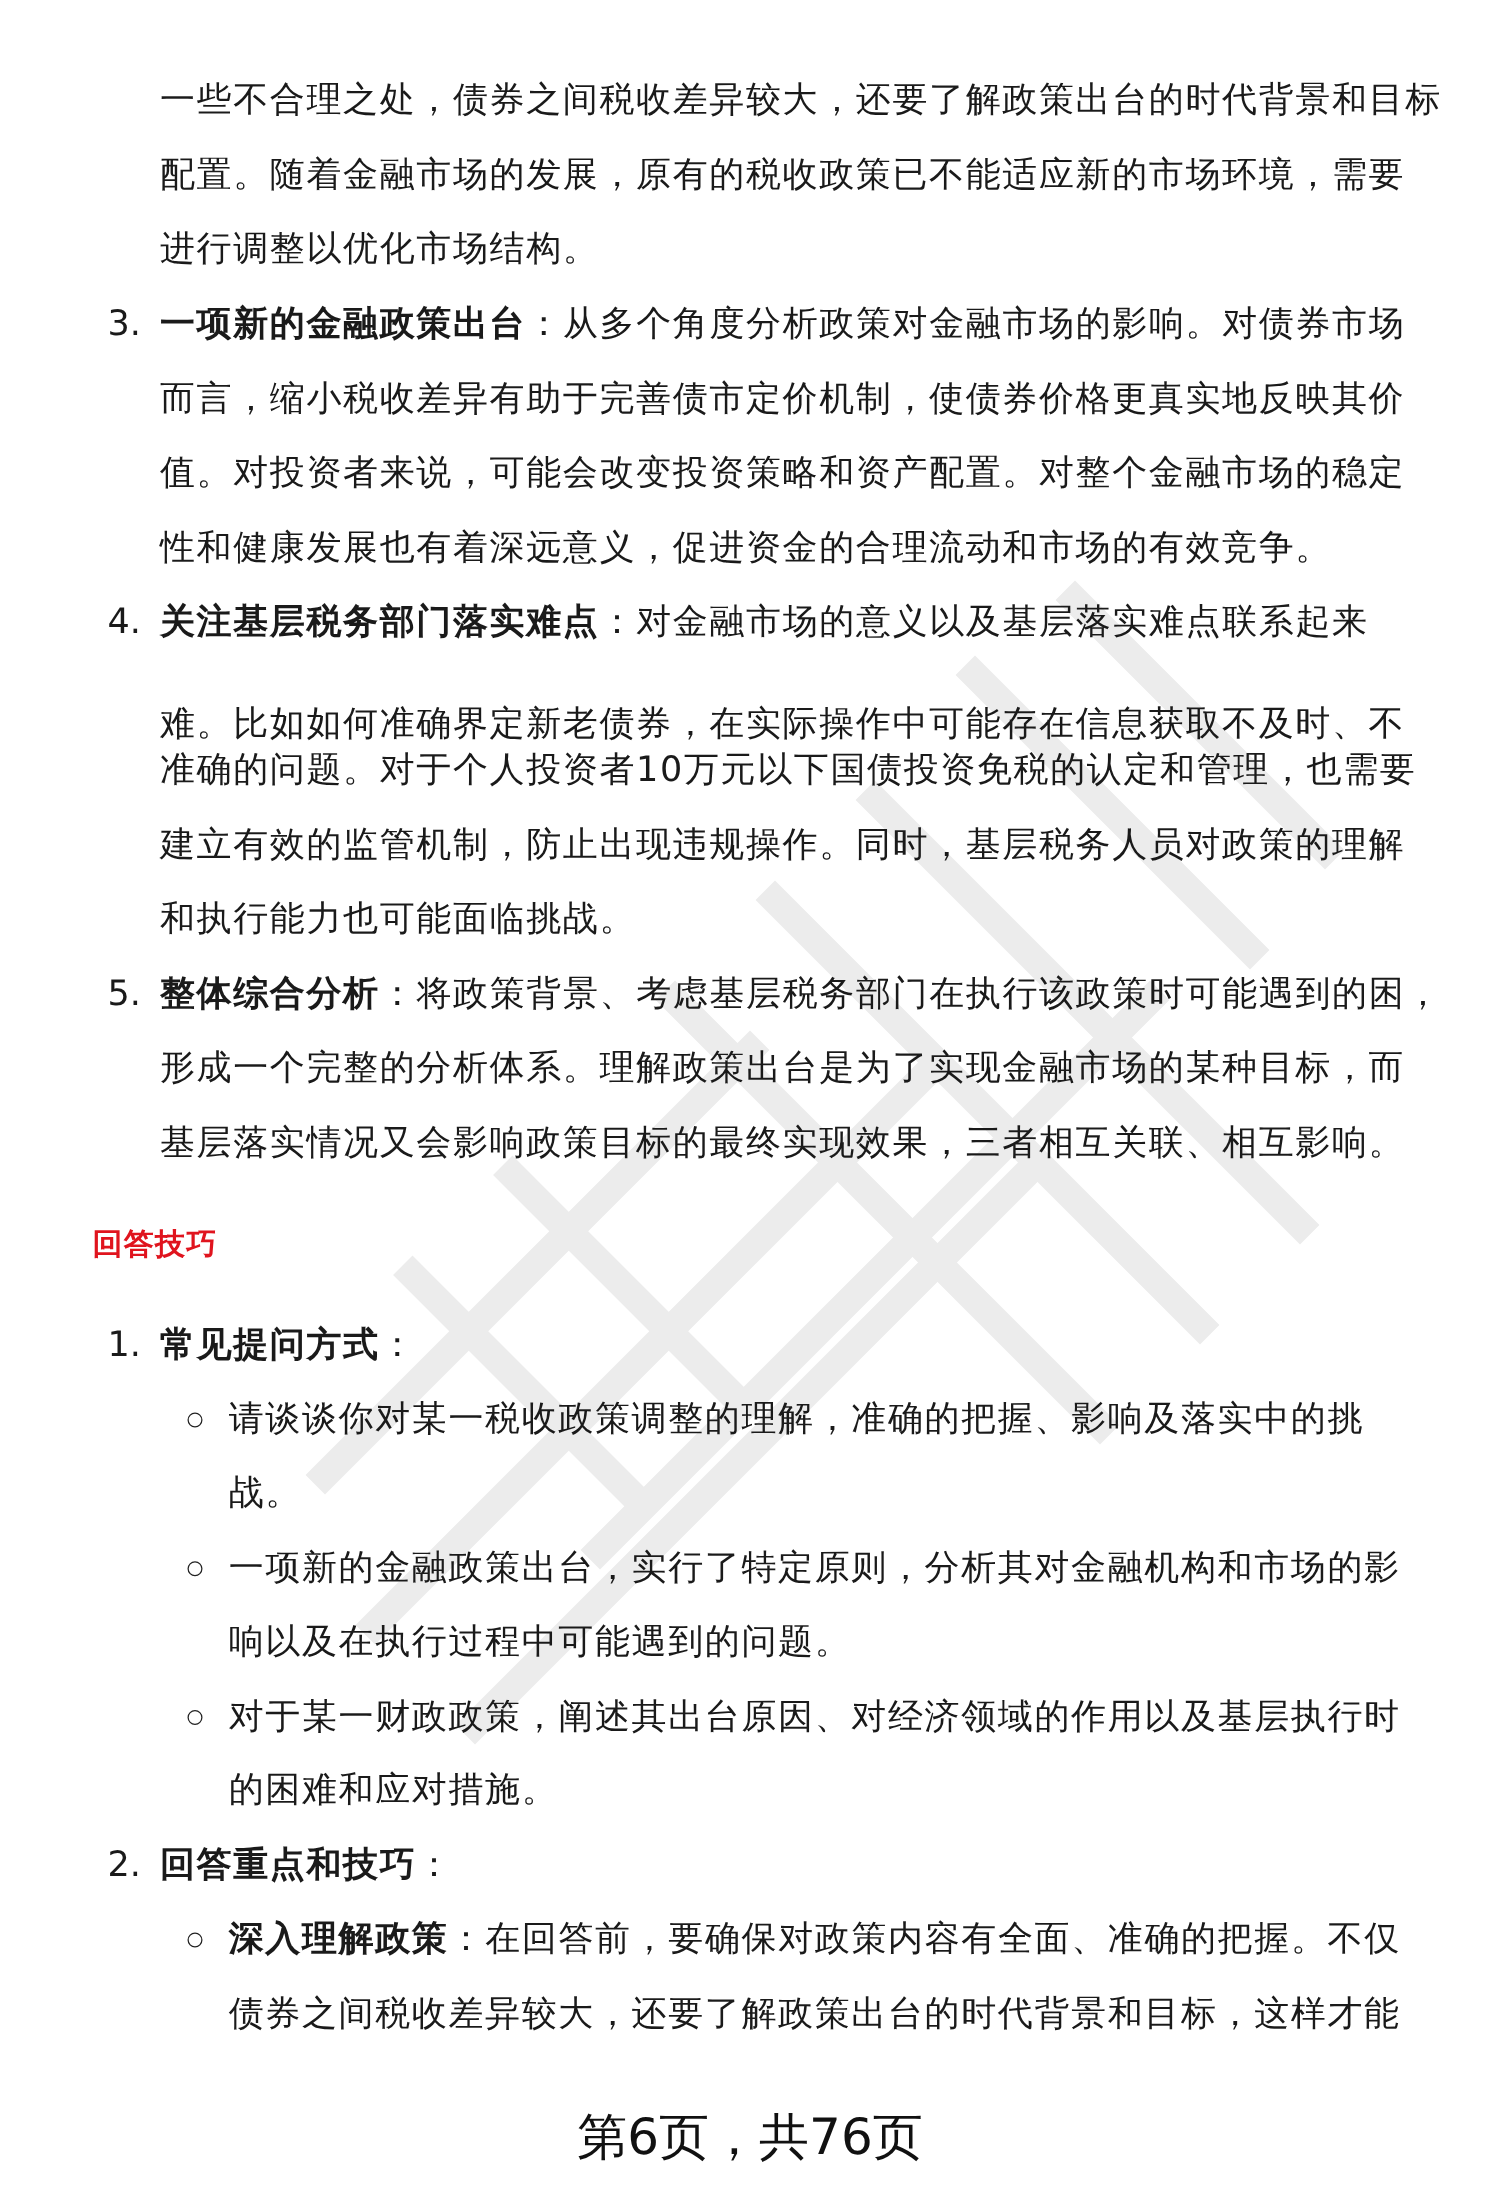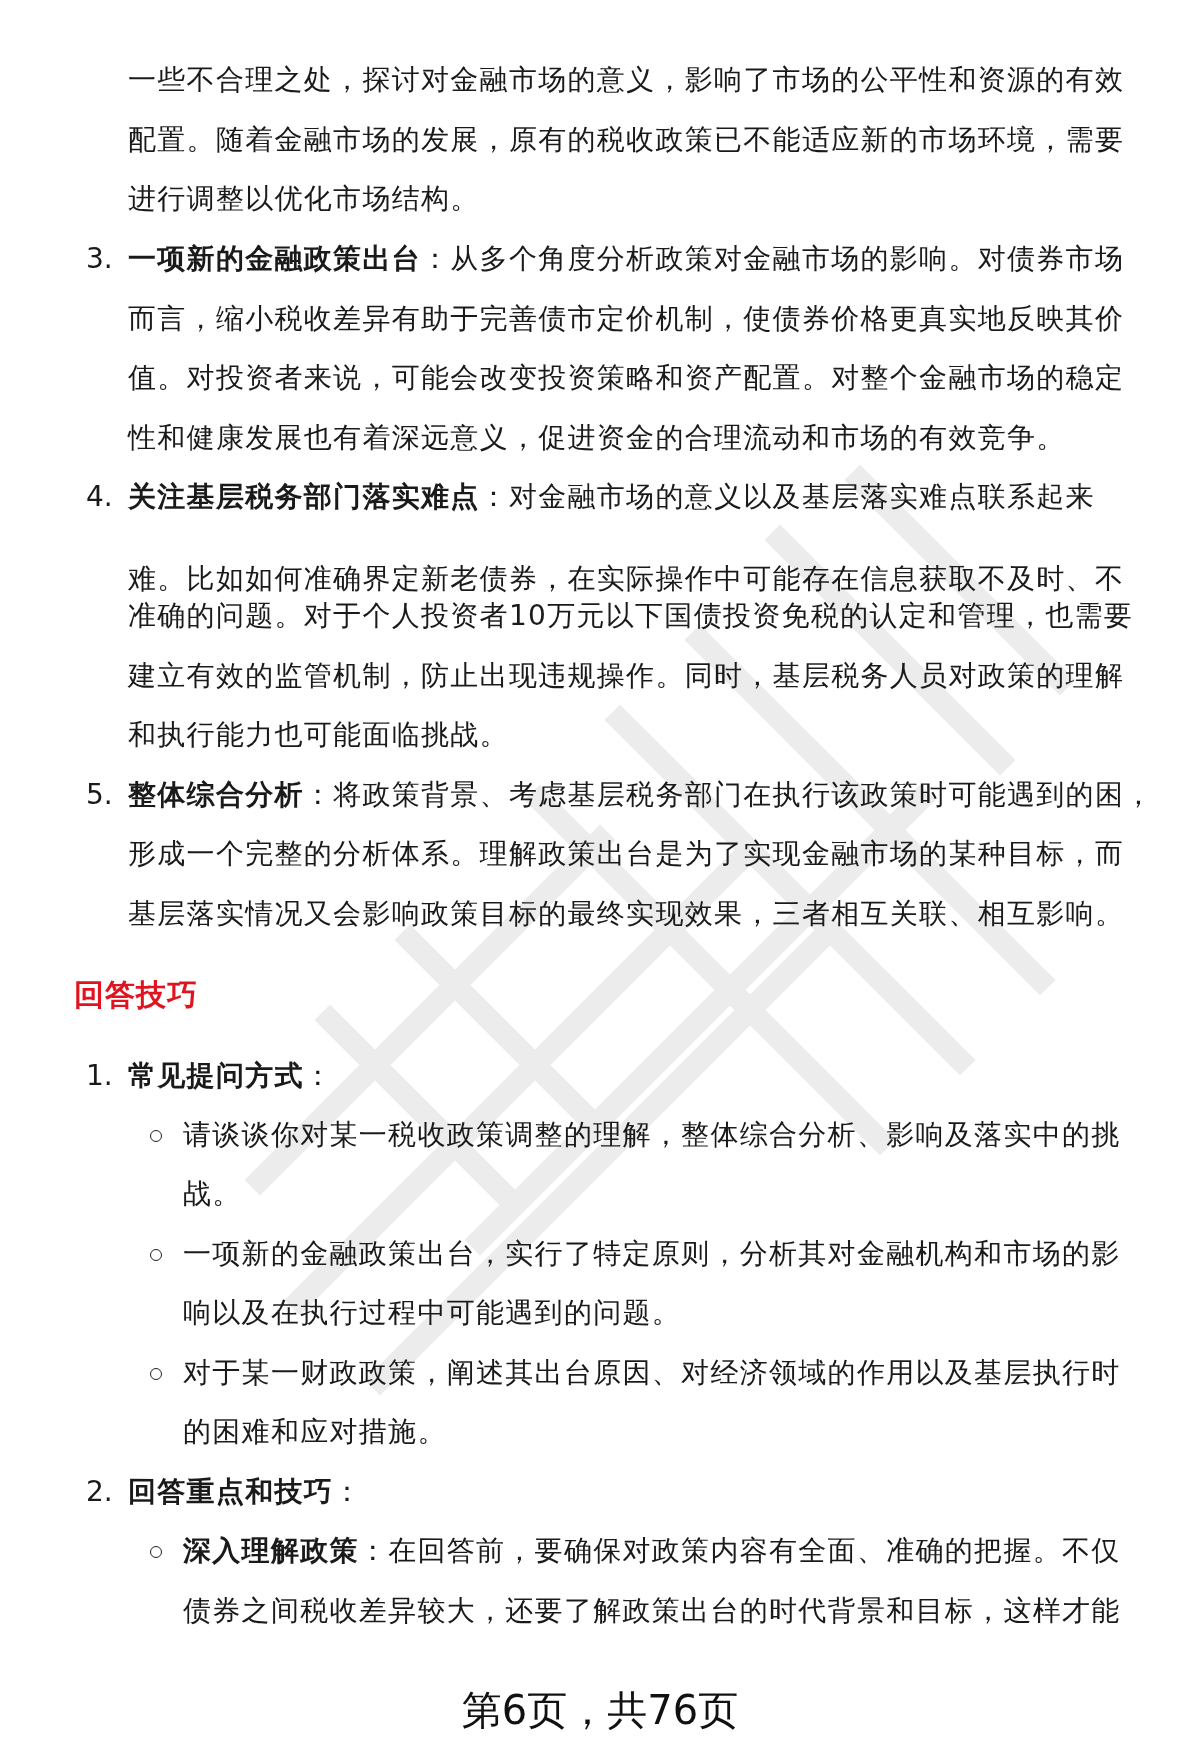--- a/index.html
+++ b/index.html
@@ -8,38 +8,38 @@
   .watermark { position: absolute; left: 180px; top: 420px; width: 900px; height: 1000px;
                pointer-events: none; z-index: 0; }
   .line { position: absolute; left: 0; height: 40px; line-height: 40px; font-size: 28px;
           white-space: nowrap; z-index: 1; letter-spacing: 1.3px; }
   .num { position: absolute; left: 86px; font-size: 28px; height: 40px; line-height: 40px; z-index: 1; }
   .t1 { left: 128px; }
   .t2 { left: 183px; }
   .bullet { position: absolute; left: 150px; width: 10px; height: 10px; border: 1.6px solid #222;
             border-radius: 50%; z-index: 1; }
   b { font-weight: 700; }
-  .heading { position: absolute; left: 74px; font-size: 30px; font-weight: 700; color: #e0141e;
+  .heading { position: absolute; left: 74px; font-size: 24px; font-weight: 700; color: #e0141e;
              height: 44px; line-height: 44px; z-index: 1; letter-spacing: 1px; }
   .footer { position: absolute; left: 0; width: 1200px; text-align: center; top: 1690px;
             font-size: 40px; height: 40px; line-height: 40px; color: #111; }
 </style>
 </head>
 <body>
 
 <svg class="watermark" viewBox="0 0 900 1000">
   <g fill="none" stroke="#ececec" stroke-width="22" stroke-linecap="square">
     <path d="M120 880 L560 440 M200 960 L640 520 M80 760 L420 420 M300 820 L740 380"></path>
     <path d="M440 300 L780 640 M360 380 L700 720 M520 220 L860 560"></path>
     <path d="M600 120 L820 340 M680 60 L880 260"></path>
     <path d="M150 600 L330 780 M230 520 L410 700"></path>
   </g>
 </svg>
 
-<div class="line t1" style="top:60px">一些不合理之处，探讨对金融市场的意义，影响了市场的公平性和资源的有效</div>
+<div class="line t1" style="top:60px">一些不合理之处，债券之间税收差异较大，还要了解政策出台的时代背景和目标</div>
 <div class="line t1" style="top:120px">配置。随着金融市场的发展，原有的税收政策已不能适应新的市场环境，需要</div>
 <div class="line t1" style="top:179px">进行调整以优化市场结构。</div>
 
 <div class="num" style="top:239px">3.</div>
 <div class="line t1" style="top:239px"><b>一项新的金融政策出台</b><span>：</span><span>从多个角度分析政策对金融市场的影响。对债券市场</span></div>
 <div class="line t1" style="top:299px">而言，缩小税收差异有助于完善债市定价机制，使债券价格更真实地反映其价</div>
 <div class="line t1" style="top:358px">值。对投资者来说，可能会改变投资策略和资产配置。对整个金融市场的稳定</div>
 <div class="line t1" style="top:418px">性和健康发展也有着深远意义，促进资金的合理流动和市场的有效竞争。</div>
 
 <div class="num" style="top:477px">4.</div>
@@ -53,21 +53,21 @@
 <div class="line t1" style="top:775px"><b>整体综合分析</b><span>：</span><span>将政策背景、考虑基层税务部门在执行该政策时可能遇到的困，</span></div>
 <div class="line t1" style="top:834px">形成一个完整的分析体系。理解政策出台是为了实现金融市场的某种目标，而</div>
 <div class="line t1" style="top:894px">基层落实情况又会影响政策目标的最终实现效果，三者相互关联、相互影响。</div>
 
 <div class="heading" style="top:973px">回答技巧</div>
 
 <div class="num" style="top:1056px">1.</div>
 <div class="line t1" style="top:1056px"><b>常见提问方式</b><span>：</span></div>
 
 <span class="bullet" style="top:1130px"></span>
-<div class="line t2" style="top:1115px">请谈谈你对某一税收政策调整的理解，整体综合分析、影响及落实中的挑</div>
+<div class="line t2" style="top:1115px">请谈谈你对某一税收政策调整的理解，准确的把握、影响及落实中的挑</div>
 <div class="line t2" style="top:1174px">战。</div>
 
 <span class="bullet" style="top:1249px"></span>
 <div class="line t2" style="top:1234px">一项新的金融政策出台，实行了特定原则，分析其对金融机构和市场的影</div>
 <div class="line t2" style="top:1293px">响以及在执行过程中可能遇到的问题。</div>
 
 <span class="bullet" style="top:1368px"></span>
 <div class="line t2" style="top:1353px">对于某一财政政策，阐述其出台原因、对经济领域的作用以及基层执行时</div>
 <div class="line t2" style="top:1412px">的困难和应对措施。</div>
 

